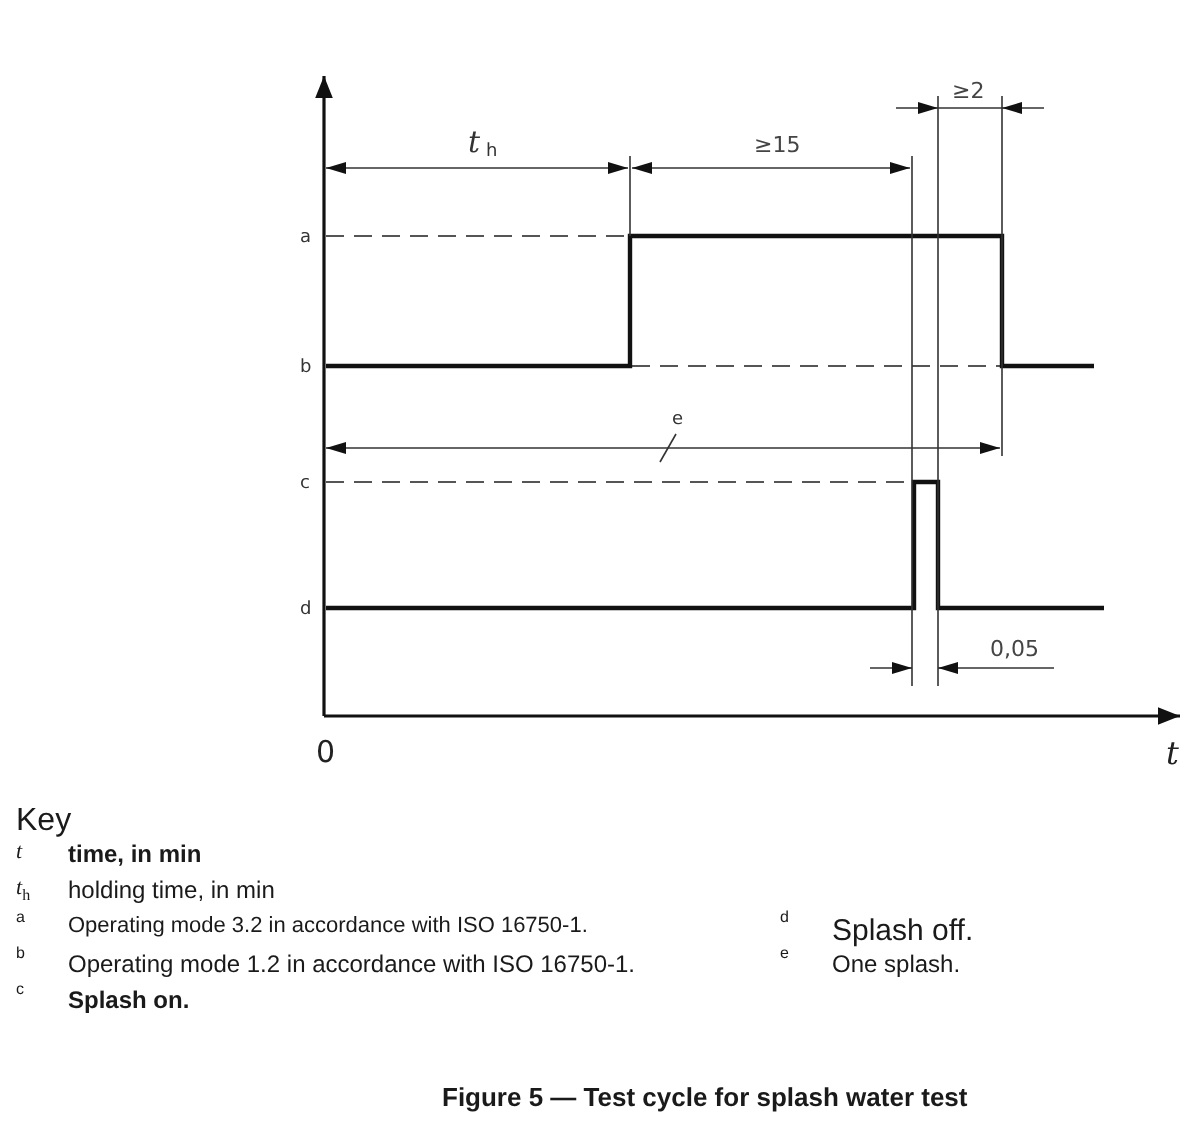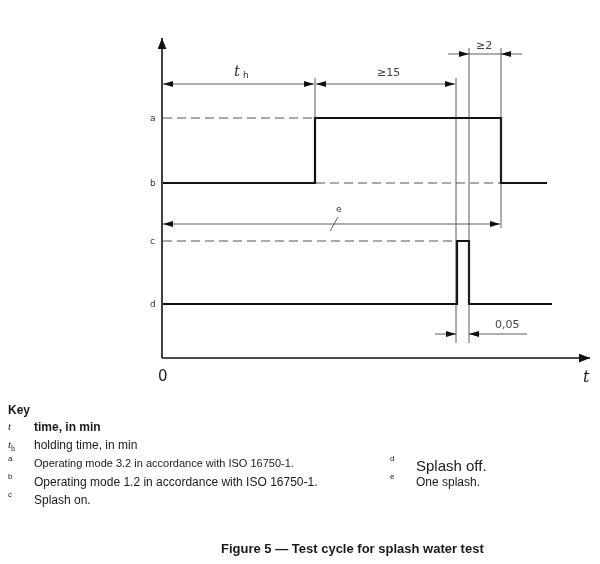--- a/index.html
+++ b/index.html
@@ -6,21 +6,21 @@
   body { width: 600px; height: 564px; position: relative; overflow: hidden;
          font-family: "Liberation Sans", sans-serif; color: #1a1a1a; }
   svg.diagram { position: absolute; left: 0; top: 0; }
   .lbl { font-family: "DejaVu Sans", sans-serif; font-size: 9px; fill: #333; }
   .dim { font-family: "DejaVu Sans", sans-serif; font-size: 11px; fill: #444; }
   .axis-num { font-family: "DejaVu Sans", sans-serif; font-size: 15px; fill: #222; }
   .axis-t { font-family: "DejaVu Serif", serif; font-style: italic; font-size: 16px; fill: #222; }
   .th { font-family: "DejaVu Serif", serif; font-style: italic; font-size: 15px; fill: #333; }
   .th-sub { font-family: "DejaVu Sans", sans-serif; font-size: 9px; fill: #333; }
   .key { position: absolute; left: 8px; top: 402px; font-size: 12px; line-height: 17px; }
-  .key-title { font-weight: bold; font-size: 12px; margin-bottom: 16px; }
+  .key-title { font-weight: normal; font-size: 16px; margin-bottom: 16px; }
   .key-row { position: absolute; white-space: nowrap; }
   .key-sym { position: absolute; left: 0; width: 20px; }
   .key-sym.sup { font-size: 8px; top: -3px; }
   .key-sym.ital { font-family: "Liberation Serif", serif; font-style: italic; font-size: 11px; }
   .key-text { position: absolute; left: 26px; }
   .caption { position: absolute; left: 221px; top: 541px; font-weight: bold; font-size: 13px; white-space: nowrap; }
 </style>
 </head>
 <body>
 
@@ -110,21 +110,21 @@
   <div class="key-row" style="left:8px; top:457px;">
     <span class="key-sym sup" style="position:absolute;">a</span>
     <span class="key-text" style="font-size:11px;">Operating mode 3.2 in accordance with ISO 16750-1.</span>
   </div>
   <div class="key-row" style="left:8px; top:475px;">
     <span class="key-sym sup" style="position:absolute;">b</span>
     <span class="key-text" style="font-size:12px;">Operating mode 1.2 in accordance with ISO 16750-1.</span>
   </div>
   <div class="key-row" style="left:8px; top:493px;">
     <span class="key-sym sup" style="position:absolute;">c</span>
-    <span class="key-text" style="font-size:12px;">Splash on.</span>
+    <span class="key-text" style="font-size:12px;font-weight:bold;">Splash on.</span>
   </div>
   <div class="key-row" style="left:390px; top:457px;">
     <span class="key-sym sup" style="position:absolute;">d</span>
     <span class="key-text" style="font-size:15px;">Splash off.</span>
   </div>
   <div class="key-row" style="left:390px; top:475px;">
     <span class="key-sym sup" style="position:absolute;">e</span>
     <span class="key-text" style="font-size:12px;">One splash.</span>
   </div>
 </div>

